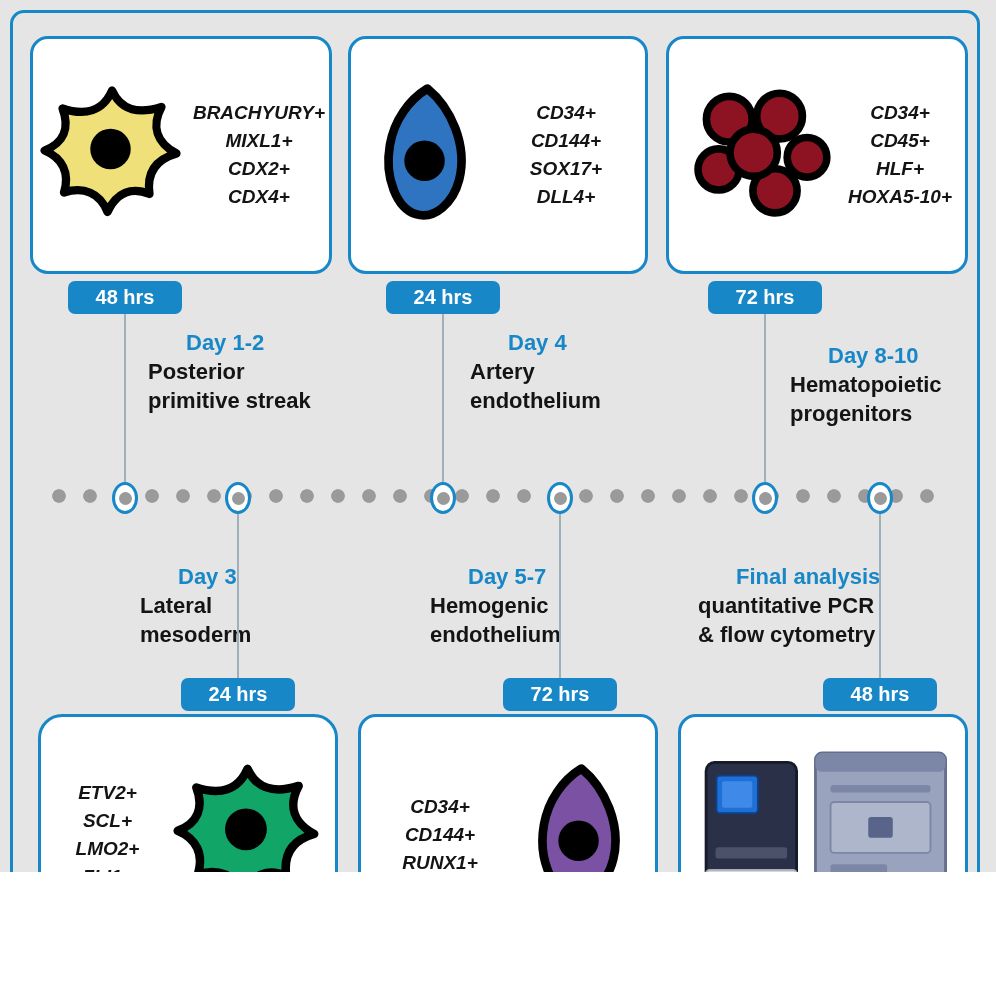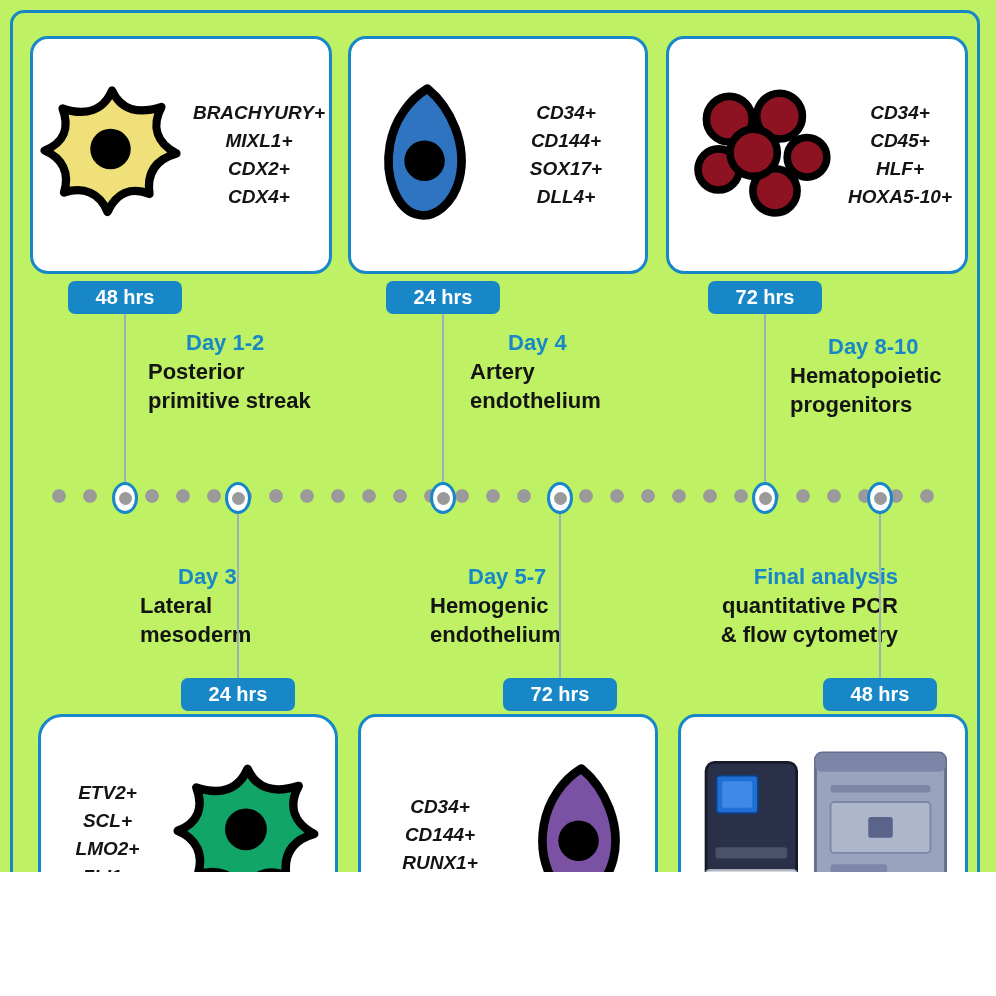--- a/index.html
+++ b/index.html
@@ -1,17 +1,17 @@
 <!DOCTYPE html>
 <html style="--accent: #1787c8;"><head>
 <meta charset="utf-8">
 <style>
   html,body { margin:0; padding:0; background:#ffffff; }
   .canvas {
-    position:relative; width:996px; height:872px; background:#bef264;
+    position:relative; width:996px; height:872px; background:#e5e5e5;
     font-family:"Liberation Sans", sans-serif; overflow:hidden;
   }
   .frame {
     position:absolute; left:10px; top:10px; width:970px; height:970px;
     border:3px solid var(--accent); border-radius:14px; box-sizing:border-box;
   }
   .card {
     position:absolute; border:3px solid var(--accent); border-radius:18px;
     background:#fff; box-sizing:border-box; display:flex; align-items:center;
     justify-content:center; gap:6px; padding:10px;
@@ -22,21 +22,21 @@
   }
   .markers div { white-space:nowrap; }
   .cellwrap { flex:0 0 auto; display:flex; align-items:center; justify-content:center; }
   .badge {
     position:absolute; width:114px; height:33px; background:var(--accent);
     color:#fff; font-weight:bold; font-size:20px; border-radius:7px;
     display:flex; align-items:center; justify-content:center; z-index:3;
   }
   .stage-label { position:absolute; font-size:22px; font-weight:bold; line-height:29px; color:#141414; }
   .stage-label .day { color:var(--accent);margin-left:38px; }
-  .stage-label.centered { text-align:right; }
+  .stage-label.centered { text-align:left; }
   .vline { position:absolute; width:2px; background:#9fb0ba; z-index:1; }
   .dots {
     position:absolute; left:52px; top:489px; width:892px; height:14px; z-index:0;
     background-image:radial-gradient(circle at 7px 7px, #9a9a9a 6.4px, transparent 7.2px);
     background-size:31px 14px; background-repeat:repeat-x;
   }
   .node {
     position:absolute; top:482px; width:20px; height:26px;
     border:3px solid var(--accent); border-radius:50%; background:#fff;
     display:flex; align-items:center; justify-content:center; z-index:2;
@@ -108,21 +108,21 @@
   <div class="stage-label" style="left:148px; top:328px;">
     <div class="day">Day 1-2</div>
     <div>Posterior</div>
     <div>primitive streak</div>
   </div>
   <div class="stage-label" style="left:470px; top:328px;">
     <div class="day">Day 4</div>
     <div>Artery</div>
     <div>endothelium</div>
   </div>
-  <div class="stage-label" style="left:790px; top:332px;">
+  <div class="stage-label" style="left:790px; top:341px;">
     <div class="day">Day 8-10</div>
     <div>Hematopoietic</div>
     <div>progenitors</div>
   </div>
 
   <div class="dots"></div>
 
   <div class="vline" style="left:124px; top:313px; height:172px;"></div>
   <div class="vline" style="left:442px; top:313px; height:172px;"></div>
   <div class="vline" style="left:764px; top:313px; height:172px;"></div>

